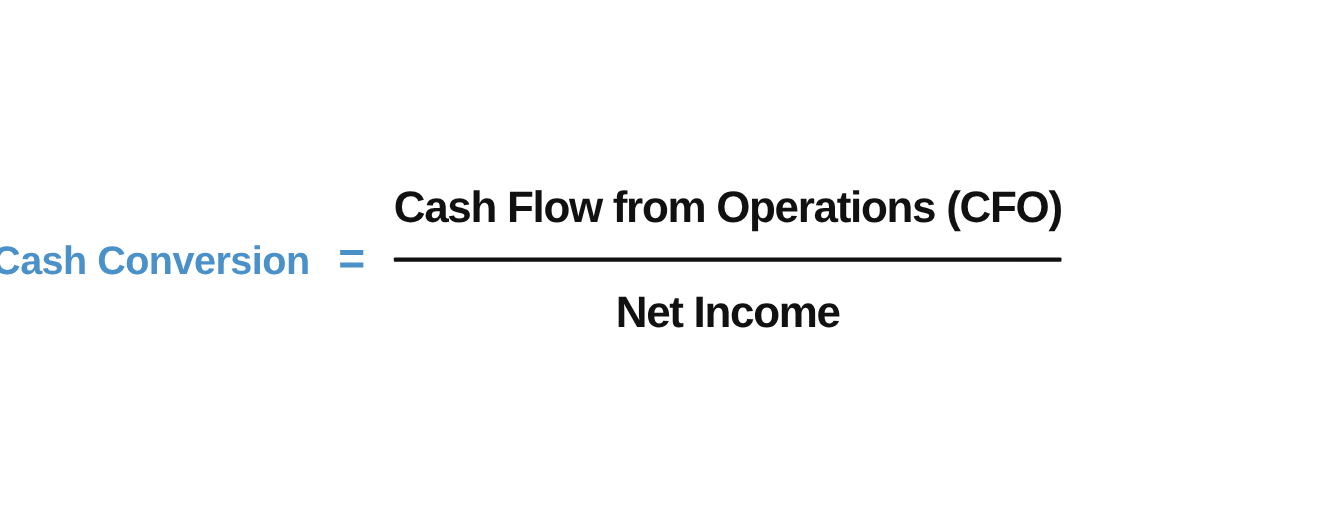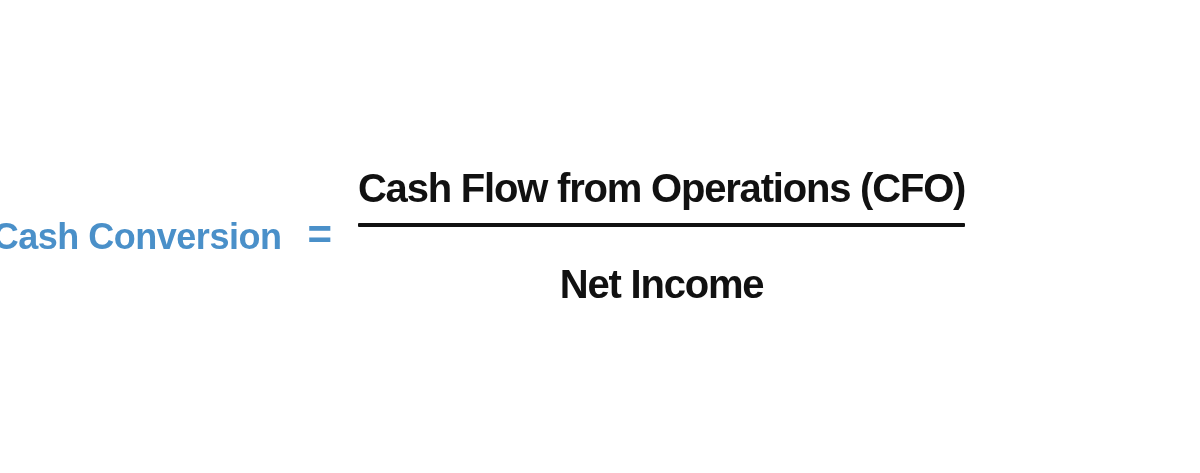--- a/index.html
+++ b/index.html
@@ -42,22 +42,22 @@
     width:692px;
     text-align:center;
   }
   .numerator,.denominator{
     color:var(--black);
     font-weight:bold;
     font-size:40px;
     letter-spacing:-1.2px;
     white-space:nowrap;
   }
-  .numerator{padding-bottom:12px;}
-  .denominator{padding-top:35px;}
+  .numerator{padding-bottom:22px;}
+  .denominator{padding-top:24px;}
   .frac-line{
     height:4px;
     background:var(--black);
     border-radius:1px;
     width:100%;
   }
 </style>
 </head>
 <body>
 

